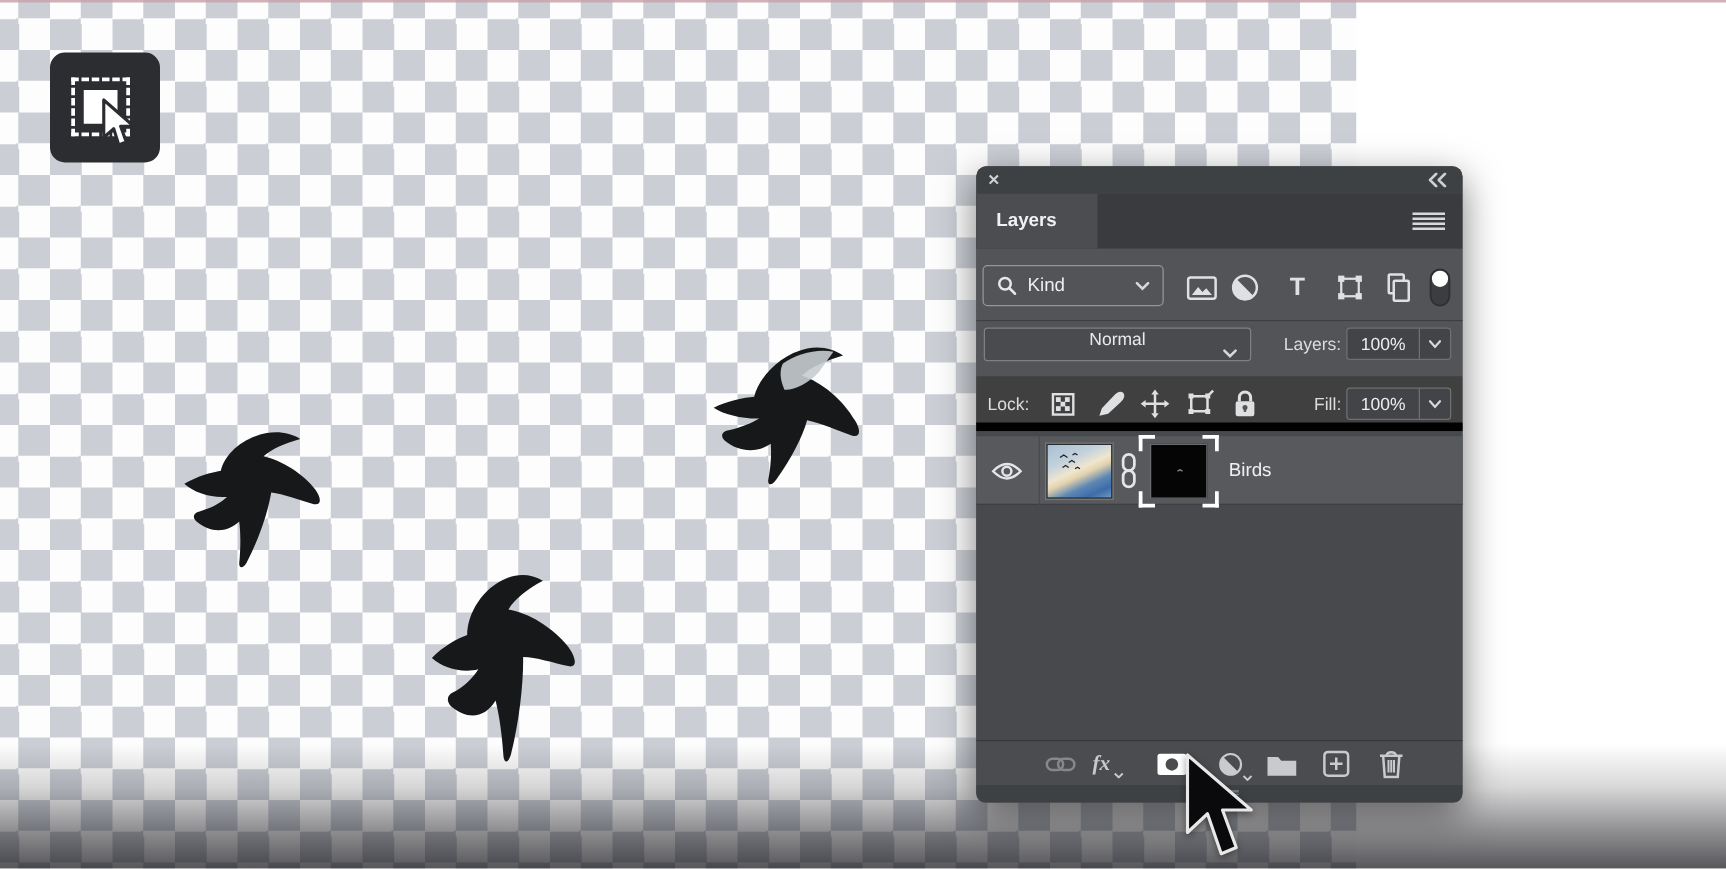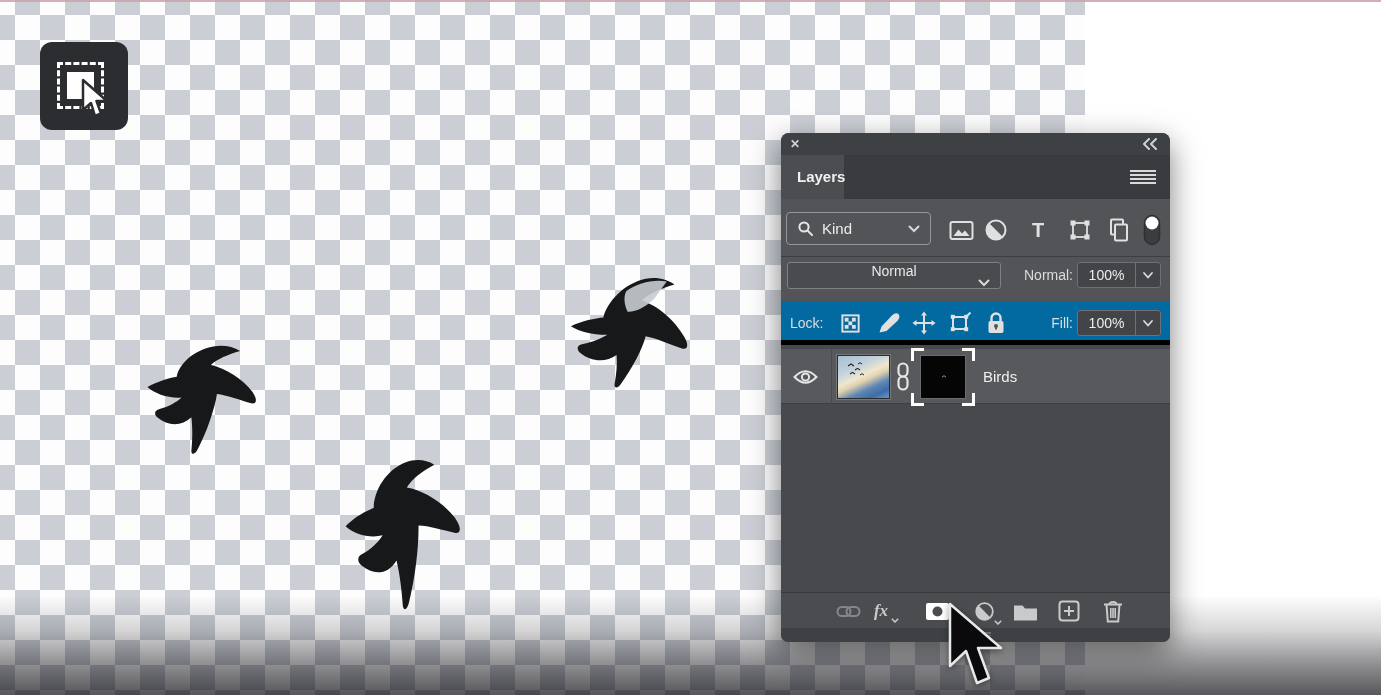--- a/index.html
+++ b/index.html
@@ -29,36 +29,36 @@
   .logo-arrow { position:absolute; left:40px; top:36px; }
 
   
   .panel { position:absolute; left:781px; top:133px; width:389px; height:509px; z-index:4;
     background:#515356; border-radius:8px; box-shadow:0 10px 30px rgba(0,0,0,.5);
     color:#e9eaea; font-size:14px; }
   .p-titlebar { position:absolute; left:0; top:0; width:100%; height:22px; background:#3e4144; border-radius:8px 8px 0 0; }
   .p-close { position:absolute; left:7px; top:4px; width:14px; height:14px; font-size:12px; line-height:14px; color:#d2d3d4; font-weight:bold; text-align:center; cursor:default; }
   .p-collapse { position:absolute; right:12px; top:5px; }
   .p-tabrow { position:absolute; left:0; top:22px; width:100%; height:44px; background:#393b3e; }
-  .p-tab { position:absolute; left:0; top:0; width:63px; height:44px; background:#4b4d50; line-height:44px; padding-left:16px; font-size:15px; font-weight:bold; color:#f1f1f2; }
+  .p-tab { position:absolute; left:0; top:0; width:97px; height:44px; background:#4b4d50; line-height:44px; padding-left:16px; font-size:15px; font-weight:bold; color:#f1f1f2; }
   .p-menu { position:absolute; right:14px; top:15px; width:26px; height:14px; display:flex; flex-direction:column; justify-content:space-between; }
   .p-menu i { display:block; height:2px; background:#d8d9da; }
   .p-filter { position:absolute; left:0; top:66px; width:100%; height:58px; background:#525457; border-bottom:1px solid #3c3e41; }
   .kind-dd { position:absolute; left:5px; top:13px; width:145px; height:33px; border:1.5px solid #94969a; border-radius:4px; display:flex; align-items:center; gap:8px; padding:0 10px; font-size:15px; color:#eceded; }
   .kind-dd .chev { margin-left:auto; }
   .f-ic { position:absolute; top:18px; width:26px; height:26px; display:flex; align-items:center; justify-content:center; }
   .t-glyph { font-size:20px; font-weight:bold; color:#dfe0e1; line-height:1; }
   .p-blend { position:absolute; left:0; top:124px; width:100%; height:44px; background:#525457; }
   .blend-dd { position:absolute; left:6px; top:5px; width:214px; height:27px; background:#494b4e; border:1px solid #7e8084; border-radius:3px; display:flex; align-items:center; padding:0 10px; font-size:14px;flex-direction:column; }
   .blend-dd .chev { margin-left:auto; }
   .plabel { position:absolute; line-height:26px; font-size:14px; color:#dcdddd; text-align:right; }
   .valbox { position:absolute; width:84px; height:26px; background:#424447; border:1px solid #6e7074; border-radius:3px; display:flex; }
   .valbox .num { width:57px; text-align:center; line-height:24px; font-size:14px; color:#eceded; }
   .valbox .vchev { width:25px; border-left:1px solid #6e7074; display:flex; align-items:center; justify-content:center; }
-  .p-lock { position:absolute; left:0; top:168px; width:100%; height:44px; background:#0369a1; border-bottom:5px solid #000000; }
+  .p-lock { position:absolute; left:0; top:168px; width:100%; height:44px; background:#404040; border-bottom:7px solid #000000; }
   .l-ic { position:absolute; top:9px; width:26px; height:26px; display:flex; align-items:center; justify-content:center; }
   .p-list { position:absolute; left:0; top:212px; width:100%; height:247px; background:#47494c; }
   .layer-row { position:absolute; left:0; top:4px; width:100%; height:55px; background:#57595c; border-bottom:1px solid #3c3e41; }
   .row-sep { position:absolute; left:50px; top:0; width:1px; height:55px; background:#484a4d; }
   .eye-btn { position:absolute; left:9px; top:13px; width:30px; height:30px; display:flex; align-items:center; justify-content:center; }
   .thumb { position:absolute; left:56px; top:6px; width:53px; height:44px; border:1px solid #2a2c2e; outline:1px solid #747678; overflow:hidden;
     background:linear-gradient(155deg,#a8bfd2 0%,#c3d2dc 30%,#efe6cf 47%,#e3d3ae 56%,#5c86b4 72%,#3d6ca8 86%,#6e96c0 100%); }
   .chain { position:absolute; left:113px; top:13px; }
   .mask-wrap { position:absolute; left:130px; top:-1px; width:64px; height:58px; }
   .mask-black { position:absolute; left:9px; top:7px; width:46px; height:44px; background:#050506; border:1px solid #6a6c6e; }
@@ -174,21 +174,21 @@
       </span>
     </div>
 
     <div class="p-blend">
       <div class="blend-dd">
         <span>Normal</span>
         <svg class="chev" width="12" height="8" viewBox="0 0 12 8">
           <path d="M1.5,1.5 L6,6 L10.5,1.5" fill="none" stroke="#d7d8d9" stroke-width="2" stroke-linecap="round"></path>
         </svg>
       </div>
-      <span class="plabel" style="left:222px;top:5px;width:70px">Normal:</span>
+      <span class="plabel" style="left:222px;top:5px;width:70px">Layers:</span>
       <div class="valbox" style="left:296px;top:5px">
         <span class="num">100%</span>
         <span class="vchev">
           <svg width="10" height="7" viewBox="0 0 10 7">
               <path d="M1,1 L5,5.5 L9,1" fill="none" stroke="#d7d8d9" stroke-width="1.8" stroke-linecap="round"></path>
             </svg>
         </span>
       </div>
     </div>
 

